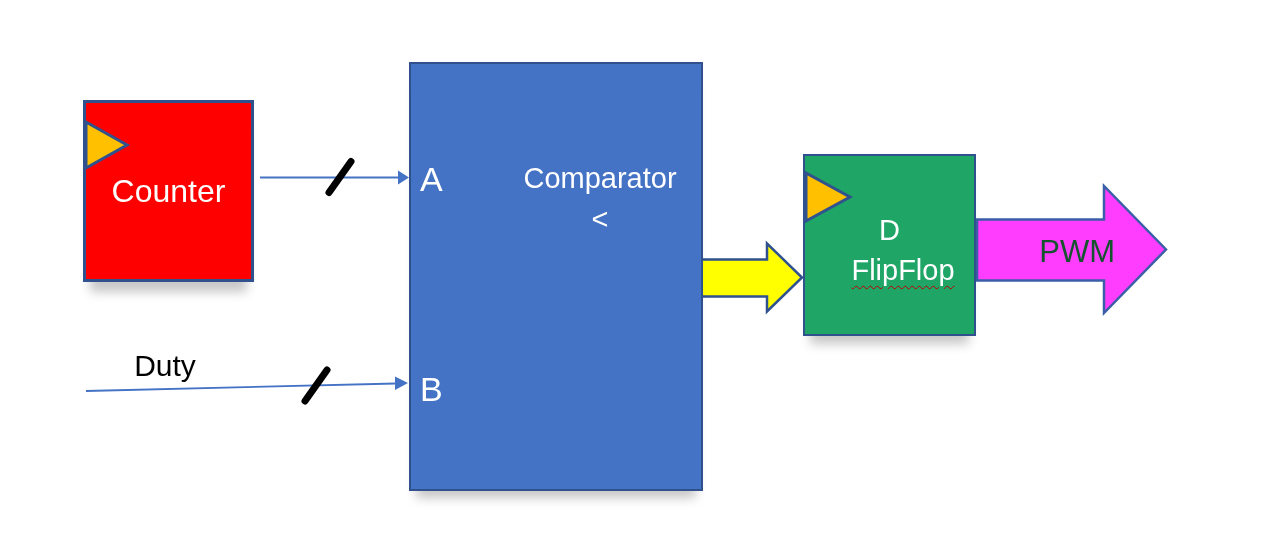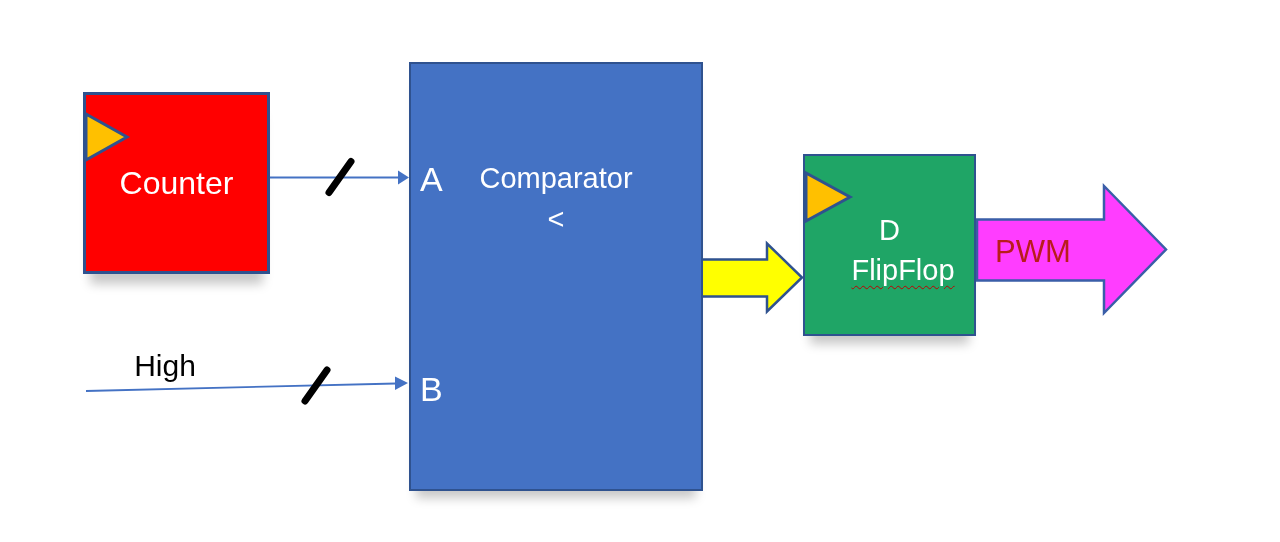--- a/index.html
+++ b/index.html
@@ -9,39 +9,39 @@
     background:#ffffff;
     font-family:"Liberation Sans", sans-serif;
     overflow:hidden;
   }
   #wires{position:absolute;left:0;top:0;width:1280px;height:542px;}
 
   .box{position:absolute;box-sizing:border-box;}
 
   
   #counter{
-    left:83px;top:92px;width:187px;height:182px;
+    left:83px;top:100px;width:171px;height:182px;
     background:#FF0000;border:3px solid #2F528F;
     display:flex;align-items:center;justify-content:center;
     color:#fff;font-size:32px;
     box-shadow:0 17px 10px -7px rgba(0,0,0,0.22);
   }
   .clock-tri{position:absolute;pointer-events:none;}
   #counter .clock-tri{left:-3px;top:15px;}
 
   
   #comparator{
     left:409px;top:62px;width:294px;height:429px;
     background:#4472C4;border:2px solid #2F528F;
     color:#fff;
     box-shadow:0 14px 10px -7px rgba(0,0,0,0.22);
   }
   #comparator .cline{
     position:absolute;left:0;width:100%;
-    text-align:center;font-size:29px;line-height:41px;
+    text-align:center;font-size:29px;line-height:41px;padding-left:44px;
   }
   #cmp-title{top:94px;}
   #cmp-op{top:135px;}
   #cmp-rule1{top:216px;}
   #cmp-rule2{top:257px;}
   .port{
     position:absolute;left:9px;font-size:34px;line-height:41px;color:#fff;
   }
   #port-a{top:95px;}
   #port-b{top:305px;}
@@ -67,21 +67,21 @@
     margin-left:27px;
   }
 
   
   #duty-label{
     position:absolute;left:105px;top:348px;width:120px;
     text-align:center;color:#000;font-size:30px;line-height:36px;
   }
   #pwm-label{
     position:absolute;left:995px;top:234px;width:120px;
-    text-align:left;color:#b91c1c;font-size:31px;line-height:36px;
+    text-align:right;color:#14532d;font-size:31px;line-height:36px;
   }
 </style>
 </head>
 <body>
 
 <div id="canvas">
 
   <svg id="wires" viewBox="0 0 1280 542" xmlns="http://www.w3.org/2000/svg">
 
     <line x1="260" y1="177.5" x2="399" y2="177.5" stroke-width="2" stroke="#4472C4"></line>
@@ -116,16 +116,16 @@
   <div class="box" id="flipflop">
     <svg class="clock-tri" width="52" height="56" viewBox="0 0 52 56">
       <polygon points="3,4 3,52 47,28" stroke="#2F528F" stroke-width="3" fill="#FFC000"></polygon>
     </svg>
     <div class="fline" id="ff-line1">D</div>
     <div class="fline" id="ff-line2">
       <span>FlipFlop</span>
     </div>
   </div>
 
-  <div id="duty-label">High</div>
+  <div id="duty-label">Duty</div>
   <div id="pwm-label">PWM</div>
 
 </div>
 
 </body></html>

